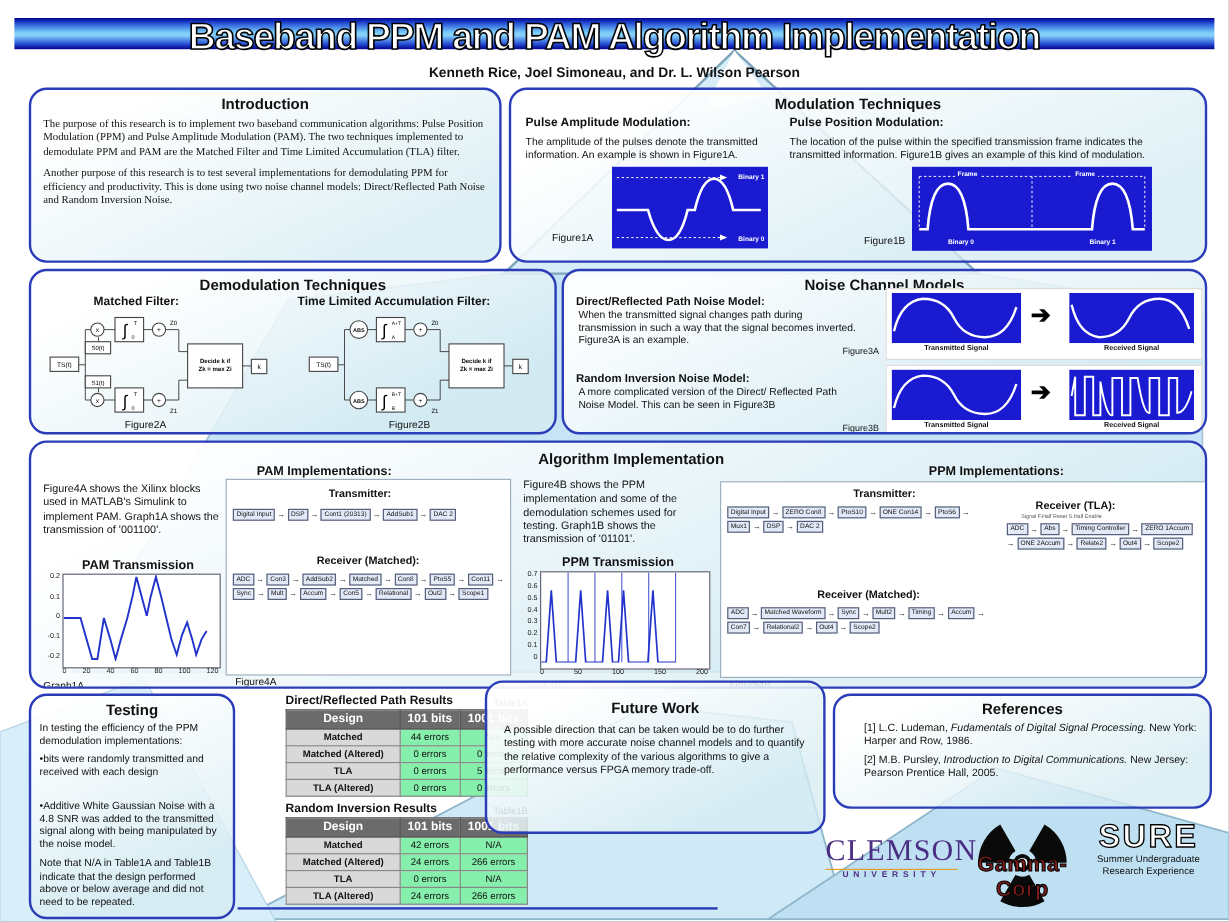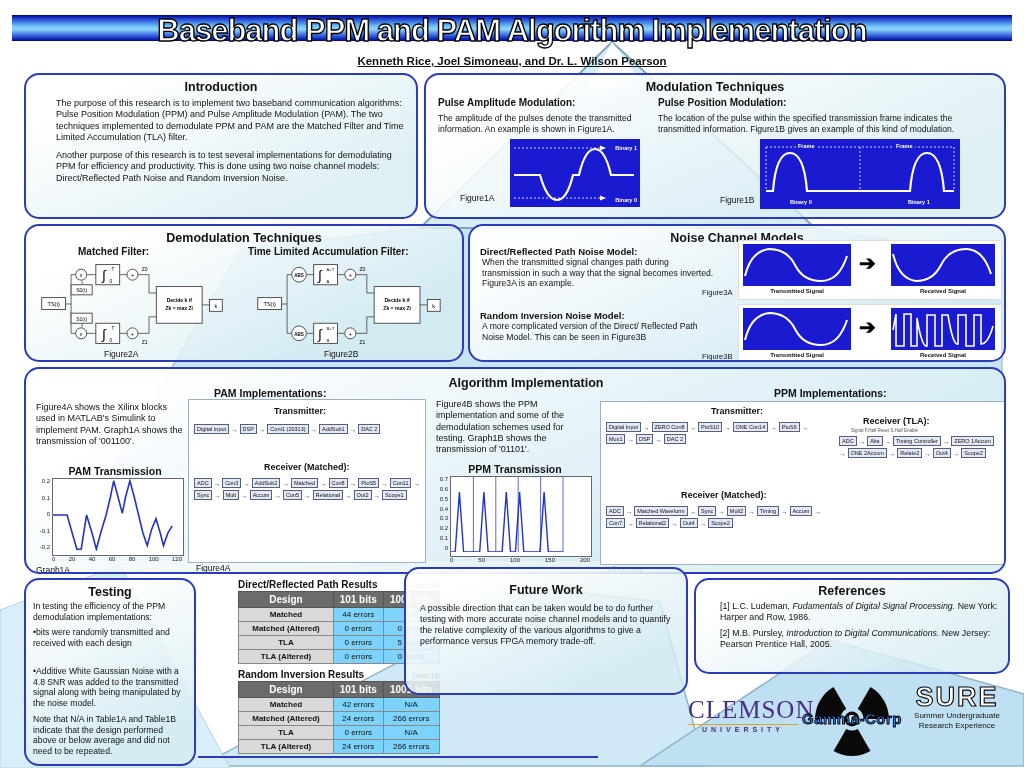--- a/index.html
+++ b/index.html
@@ -6,21 +6,21 @@
   .poster{position:relative;width:1024px;height:768px;background:#ffffff;overflow:hidden;
           font-family:"Liberation Sans",sans-serif;color:#111;}
   .bg{position:absolute;left:0;top:0;z-index:0;}
   
   .titlebar{position:absolute;left:12px;top:15px;width:1000px;height:26px;z-index:1;
     background:linear-gradient(180deg,#000090 0%,#2a55d8 18%,#74c8f8 45%,#8ad4fb 55%,#2a55d8 82%,#000090 100%);}
   .bigtitle{position:absolute;left:0;top:13px;width:100%;text-align:center;z-index:3;
     font-size:31px;font-weight:bold;letter-spacing:-1px;color:#fff;
     -webkit-text-stroke:1.3px #000;text-shadow:0 0 1px #000;}
   .authors{position:absolute;left:0;top:55px;width:100%;text-align:center;z-index:3;
-    font-size:11.5px;font-weight:bold;text-decoration:underline;}
+    font-size:11.5px;font-weight:bold;}
   
   .box{position:absolute;z-index:2;border:2px solid #2b3cb8;border-radius:15px;
     background:linear-gradient(155deg,rgba(255,255,255,0.93) 15%,rgba(214,236,242,0.78) 80%);
     box-sizing:border-box;overflow:hidden;}
   .boxhead{text-align:center;font-weight:bold;font-size:12.5px;margin:5px 0 2px 0;}
   .body{font-size:9px;line-height:1.25;}
   p{margin:0 0 7px 0;}
   .subhead{font-weight:bold;font-size:10px;margin:0 0 2px 0;}
   
   .bluefig{position:absolute;background:#1a1ad0;}
@@ -46,32 +46,32 @@
   .blk{border:1px solid #56607a;background:#e3e9f7;font-size:5.5px;padding:1px 2px;white-space:nowrap;}
   .arr{font-size:6.5px;color:#333;}
   .ports{position:absolute;font-size:4.5px;color:#555;}
   
   .tblzone{position:absolute;z-index:2;padding-left:40px;}
   .tbltitle{display:flex;justify-content:space-between;align-items:flex-end;margin:0 0 1px 0;}
   .tbltitle b{font-size:10px;}
   .tbltitle span{font-size:8px;}
   table{border-collapse:collapse;width:202px;background:#fff;}
   th{background:#6b6b6b;color:#fff;font-size:10px;padding:2px 1px;border:1px solid #555;}
-  td{font-size:8px;text-align:center;padding:2px 1px;border:1px solid #888;background:#7dd3fc;}
+  td{font-size:8px;text-align:center;padding:2px 1px;border:1px solid #888;background:#86efac;}
   td.design{background:#d9d9d9;font-weight:bold;}
   .footline{position:absolute;left:198px;top:756px;width:400px;height:2px;background:#2b3cb8;z-index:2;}
   
   .refs p{margin:0 0 5px 0;font-size:8.8px;line-height:1.25;}
   
   .clemson{position:absolute;z-index:2;text-align:center;color:#4b2e83;}
   .clemson .cl1{font-family:"Liberation Serif",serif;font-size:25px;letter-spacing:1px;}
   .clemson .cl2{font-size:7px;letter-spacing:4px;font-weight:bold;border-top:1px solid #e0a02a;padding-top:1px;}
   .gamma{position:absolute;z-index:2;width:100px;height:82px;}
   .gamma .gtext{position:absolute;left:-4px;top:32px;width:108px;text-align:center;
-    font-size:15px;font-weight:bold;color:#3b82f6;-webkit-text-stroke:0.9px #000;letter-spacing:0.5px;}
+    font-size:18px;font-weight:bold;color:#7f1d1d;-webkit-text-stroke:0.9px #000;letter-spacing:0.5px;}
   .sure{position:absolute;z-index:2;text-align:center;}
   .sure .s1{font-size:27px;font-weight:bold;color:#fff;-webkit-text-stroke:1.1px #000;letter-spacing:2px;line-height:1;}
   .sure .s2{font-size:8px;font-weight:normal;line-height:1.3;}
   svg text{font-family:"Liberation Sans",sans-serif;}
 </style>
 </head>
 <body>
 
 <div class="poster">
 
@@ -83,21 +83,21 @@
     <polygon points="640,766 830,640 1024,694 1024,766" fill="#bfe0f2" stroke="#8fb6c9" stroke-width="1.5"></polygon>
     <polygon points="0,610 120,565 230,768 0,768" fill="#d8eef8" stroke="#b5d4e4" stroke-width="1"></polygon>
   </svg>
 
   <div class="titlebar"></div>
   <div class="bigtitle">Baseband PPM and PAM Algorithm Implementation</div>
   <div class="authors">Kenneth Rice, Joel Simoneau, and Dr. L. Wilson Pearson</div>
 
   <div class="box" style="left:24px;top:73px;width:394px;height:146px;">
     <div class="boxhead">Introduction</div>
-    <div class="body" style="padding:2px 12px 0 30px;">
+    <div class="body" style="padding:2px 12px 0 10px;font-family:Liberation Serif, serif;">
       <p>The purpose of this research is to implement two baseband communication algorithms: Pulse Position Modulation (PPM) and Pulse Amplitude Modulation (PAM). The two techniques implemented to demodulate PPM and PAM are the Matched Filter and Time Limited Accumulation (TLA) filter.</p>
       <p>Another purpose of this research is to test several implementations for demodulating PPM for efficiency and productivity. This is done using two noise channel models: Direct/Reflected Path Noise and Random Inversion Noise.</p>
     </div>
   </div>
 
   <div class="box" style="left:424px;top:73px;width:582px;height:146px;">
     <div class="boxhead">Modulation Techniques</div>
 
     <div class="subhead" style="position:absolute;left:12px;top:22px;">Pulse Amplitude Modulation:</div>
     <div class="body" style="position:absolute;left:12px;top:38px;width:215px;font-size:8.6px;">The amplitude of the pulses denote the transmitted information. An example is shown in Figure1A.</div>

